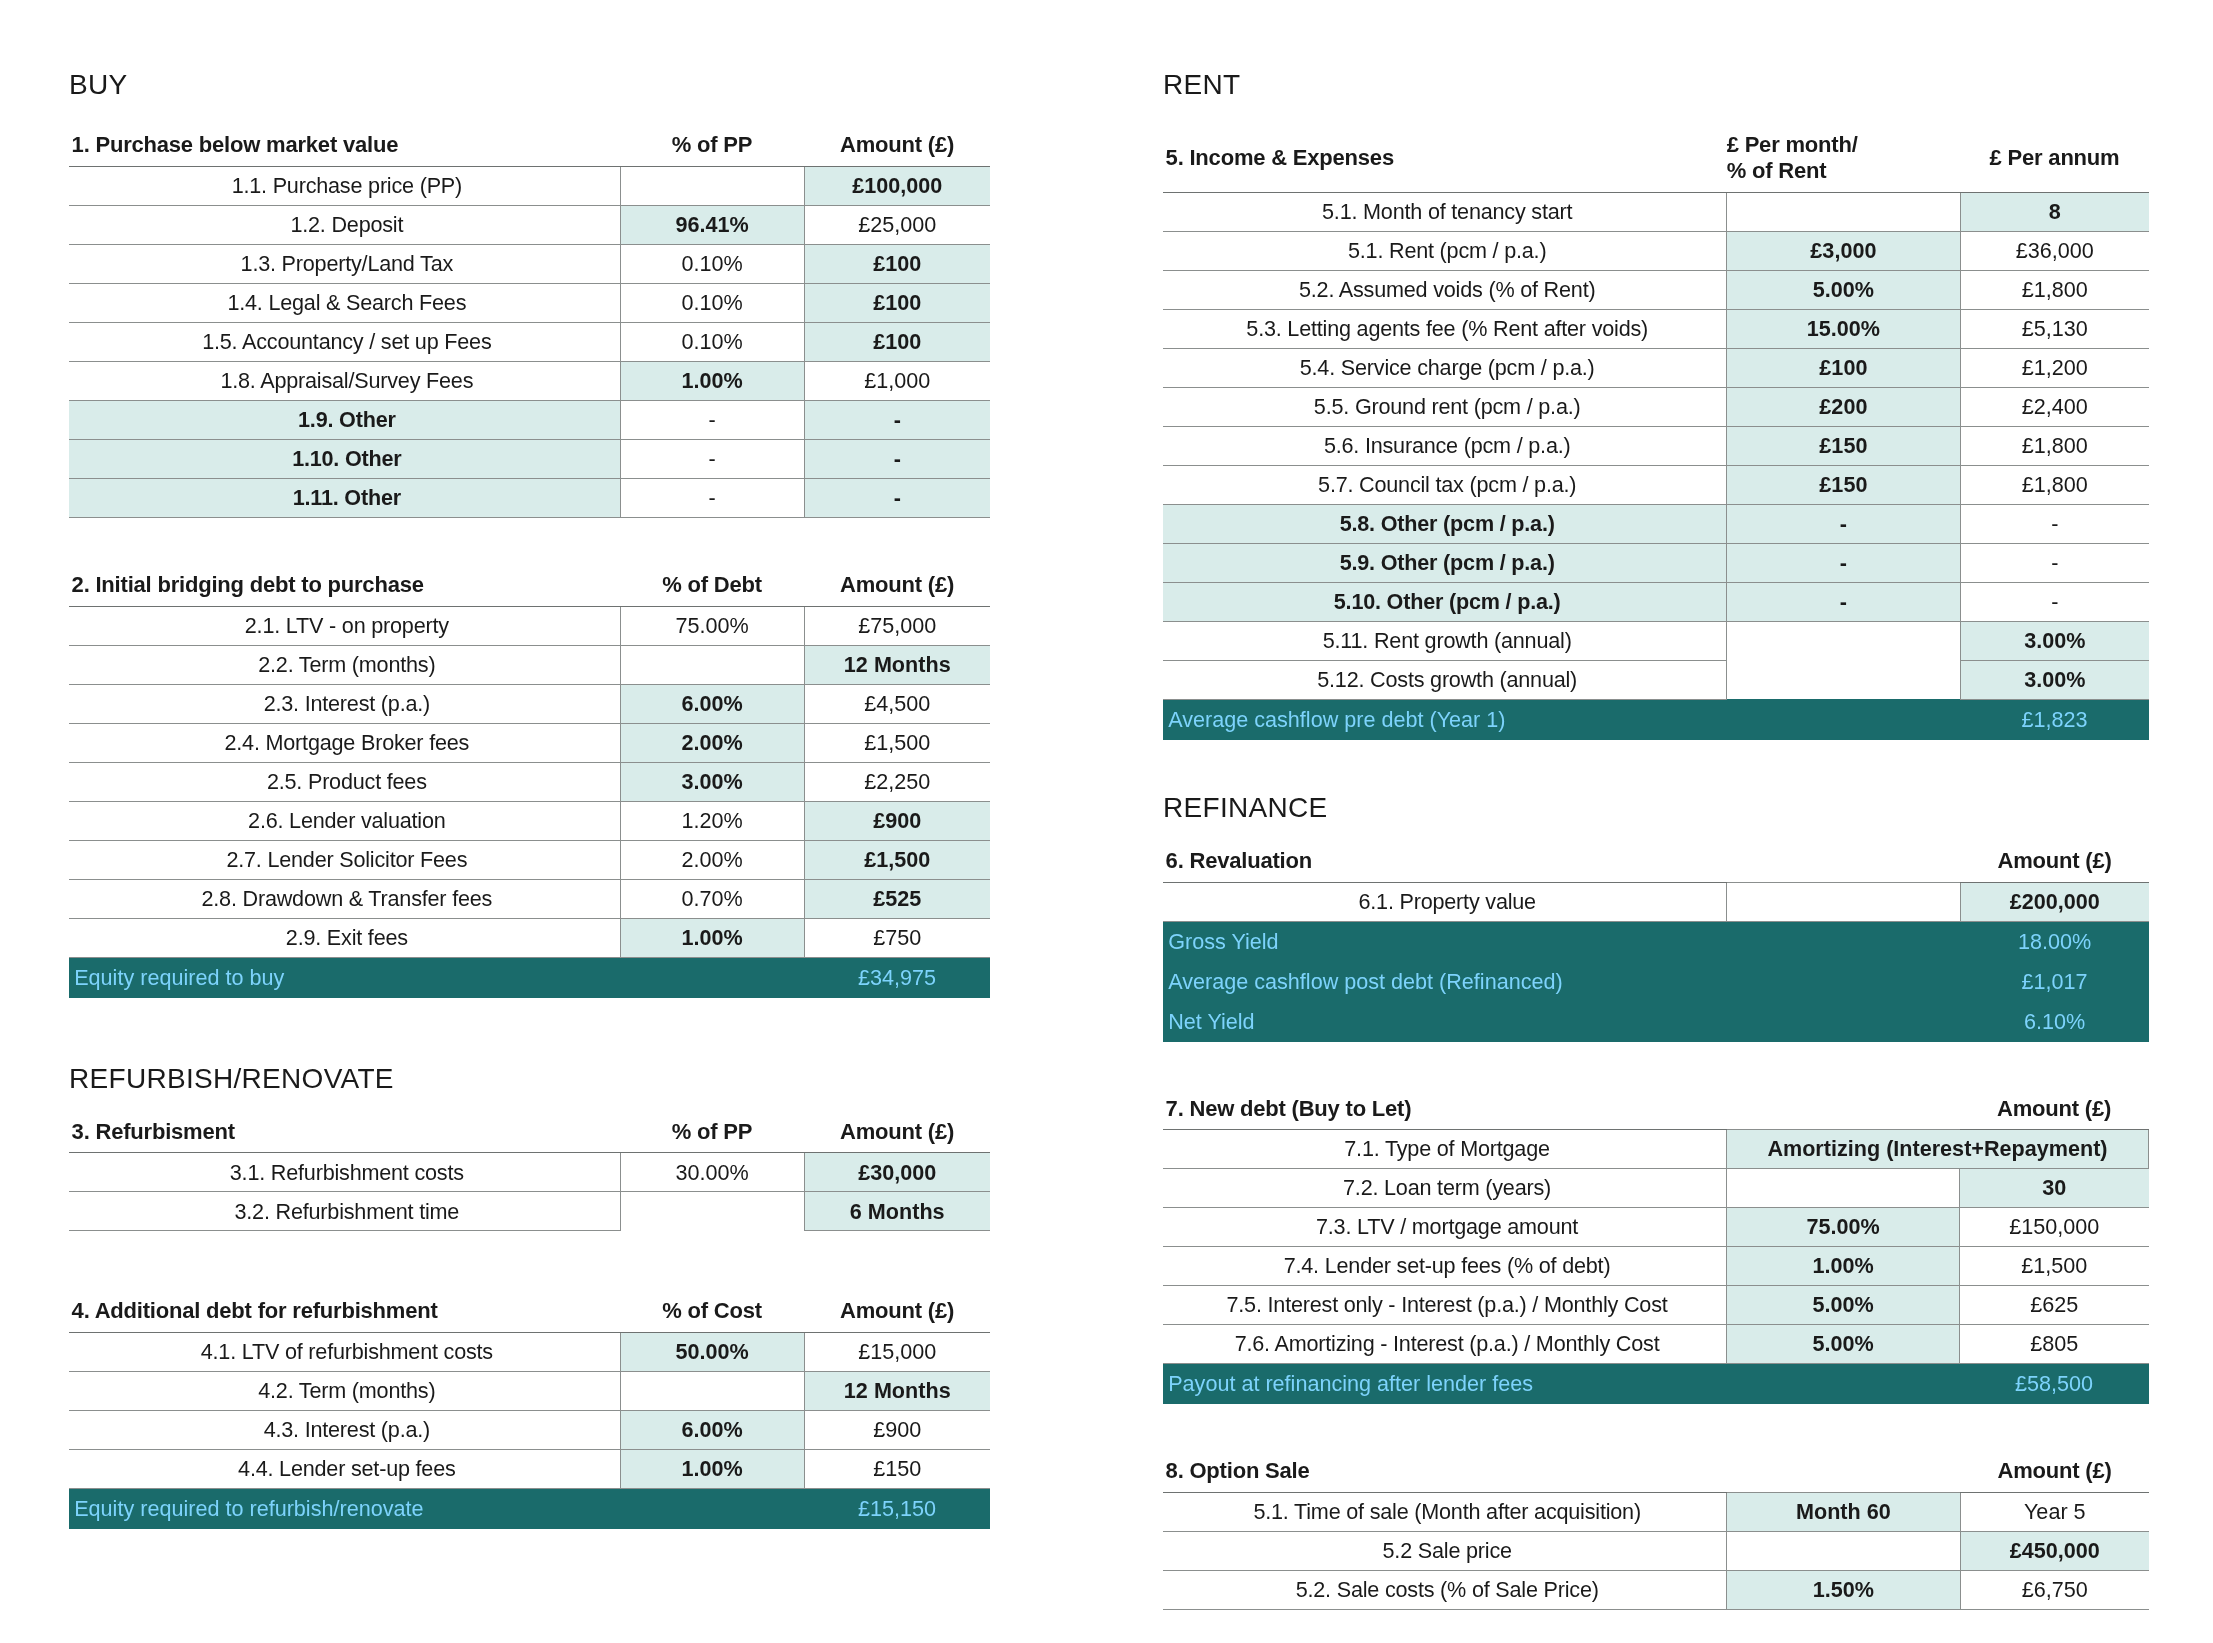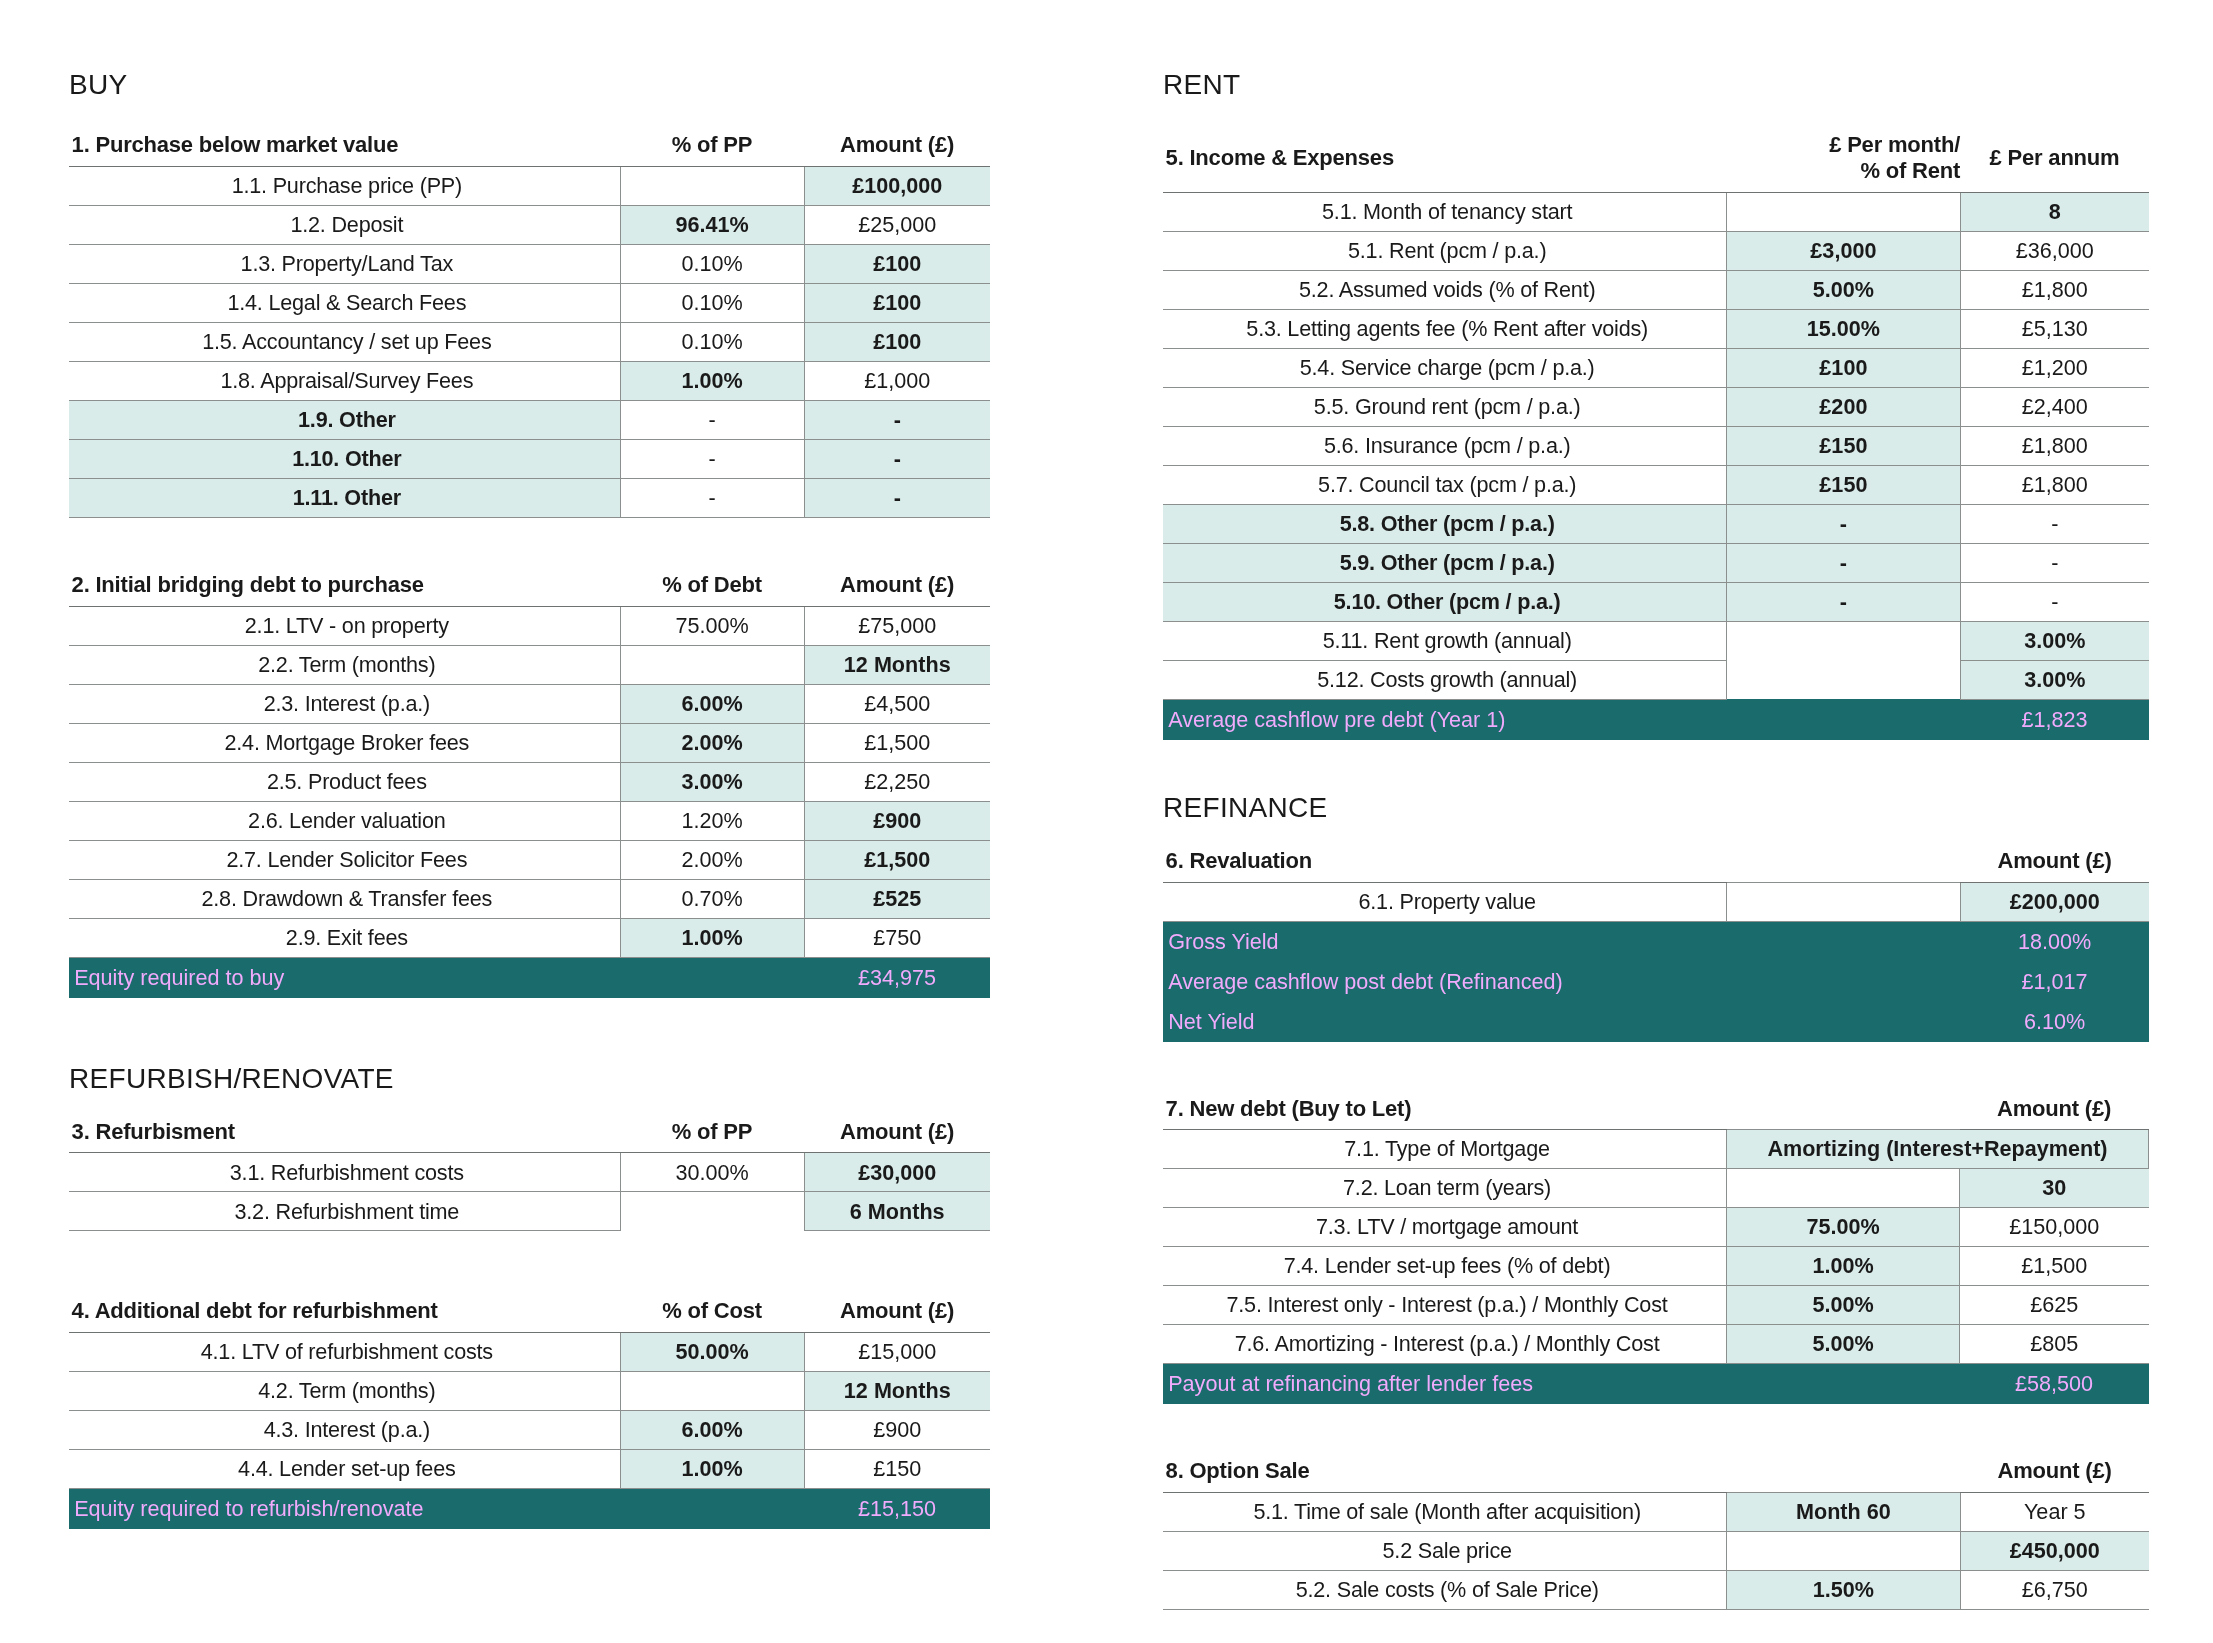--- a/index.html
+++ b/index.html
@@ -101,34 +101,34 @@
     background: transparent;
   }
 
   
   td.fill { background: #d9ecea !important; font-weight: bold; }
 
   
   tr.total td {
     height: 40px;
     background: #1a6b6b;
-    color: #f0abfc;
+    color: #7dd3fc;
     border: none;
     font-size: 21.6px;
   }
   tr.total td.lbl { text-align: left; padding-left: 5.2px; white-space: nowrap; }
   tr.total td.mid, tr.total td.amt { text-align: center; }
   .gap-md { height: 54px; }
   .gap-lg { height: 67px; }
 
   
   .hdr2 {
     display: block;
     line-height: 1.18;
-    text-align: right;
+    text-align: left;
   }
   .hdr2 .l1 { display: block; }
   .hdr2 .l2 { display: block; }
 
   .dash { letter-spacing: 0; }
 </style>
 </head>
 <body>
 
 <div class="page">

